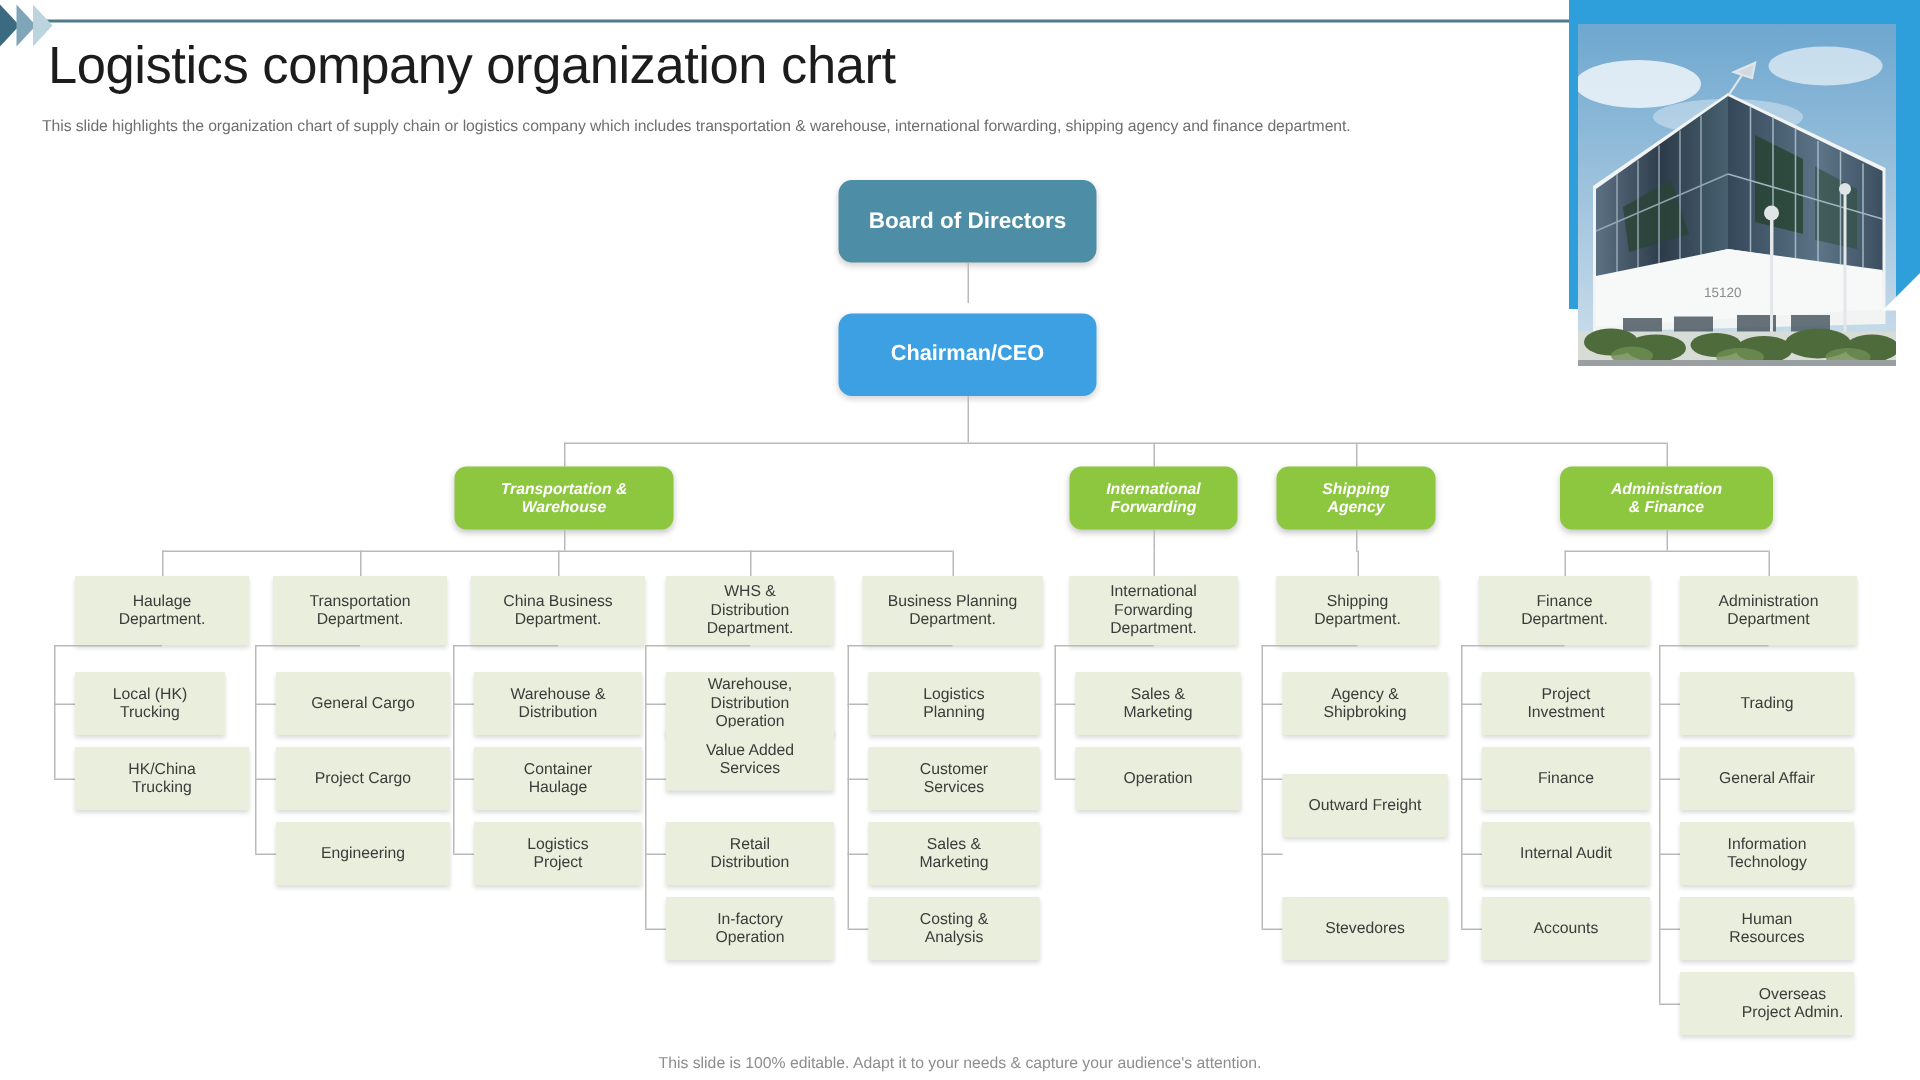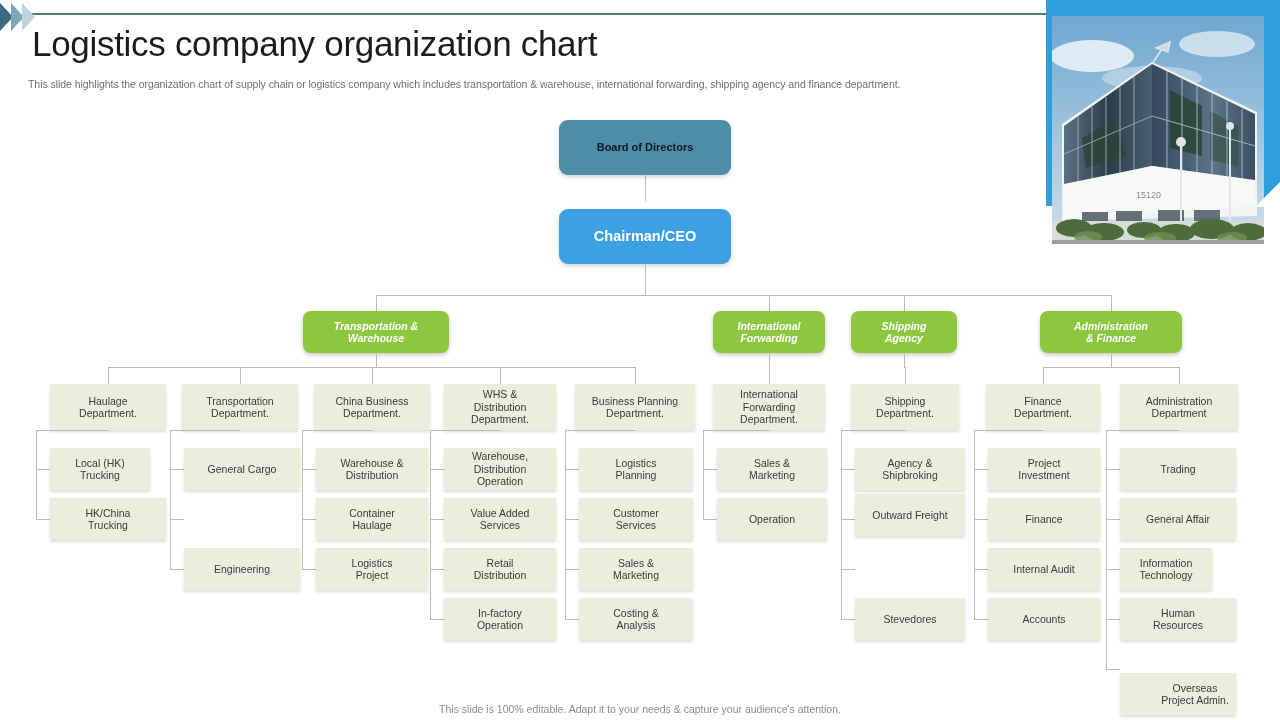--- a/index.html
+++ b/index.html
@@ -83,22 +83,22 @@
   .node {
     position: absolute;
     display: flex; align-items: center; justify-content: center;
     text-align: center;
     line-height: 1.18;
   }
 
   .n-root {
     background: #4d8ea6;
     border-radius: 9px;
-    color: #0f172a;
-    font-size: 11px;
+    color: #ffffff;
+    font-size: 15px;
     font-weight: bold;
     box-shadow: 0 2px 4px rgba(0,0,0,.18);
   }
   .n-ceo {
     background: #3da0e3;
     border-radius: 9px;
     color: #ffffff;
     font-size: 14.5px;
     font-weight: bold;
     box-shadow: 0 2px 4px rgba(0,0,0,.18);
@@ -284,20 +284,23 @@
       <div class="node n-dept" style="left: 182px; top: 384px; width: 116px; height: 46px;">
         <span>Transportation<br>Department.</span>
       </div>
       <div class="conn v" style="left: 170px; top: 430px; height: 139px; background: rgb(185, 185, 185);"></div>
       <div class="conn h" style="left: 170px; top: 430px; width: 70px; background: rgb(185, 185, 185);"></div>
       <div class="conn h" style="left: 170px; top: 469px; width: 14px; background: rgb(185, 185, 185);"></div>
       <div class="node n-leaf" style="left: 184px; top: 448px; width: 116px; height: 42px;">
         <span>General Cargo</span>
       </div>
       <div class="conn h" style="left: 170px; top: 519px; width: 14px; background: rgb(185, 185, 185);"></div>
+      <div class="node n-leaf" style="left: 184px; top: 498px; width: 116px; height: 42px;">
+        <span>Project Cargo</span>
+      </div>
       <div class="conn h" style="left: 170px; top: 569px; width: 14px; background: rgb(185, 185, 185);"></div>
       <div class="node n-leaf" style="left: 184px; top: 548px; width: 116px; height: 42px;">
         <span>Engineering</span>
       </div>
       <div class="conn v" style="left: 372px; top: 367px; height: 17px; background: rgb(185, 185, 185);"></div>
       <div class="node n-dept" style="left: 314px; top: 384px; width: 116px; height: 46px;">
         <span>China Business<br>Department.</span>
       </div>
       <div class="conn v" style="left: 302px; top: 430px; height: 139px; background: rgb(185, 185, 185);"></div>
       <div class="conn h" style="left: 302px; top: 430px; width: 70px; background: rgb(185, 185, 185);"></div>
@@ -317,21 +320,21 @@
       <div class="node n-dept" style="left: 444px; top: 384px; width: 112px; height: 46px;">
         <span>WHS &amp;<br>Distribution<br>Department.</span>
       </div>
       <div class="conn v" style="left: 430px; top: 430px; height: 189px; background: rgb(185, 185, 185);"></div>
       <div class="conn h" style="left: 430px; top: 430px; width: 70px; background: rgb(185, 185, 185);"></div>
       <div class="conn h" style="left: 430px; top: 469px; width: 14px; background: rgb(185, 185, 185);"></div>
       <div class="node n-leaf" style="left: 444px; top: 448px; width: 112px; height: 42px;">
         <span>Warehouse,<br>Distribution<br>Operation</span>
       </div>
       <div class="conn h" style="left: 430px; top: 519px; width: 14px; background: rgb(185, 185, 185);"></div>
-      <div class="node n-leaf" style="left: 444px; top: 498px; width: 112px; height: 42px;">
+      <div class="node n-leaf" style="left: 444px; top: 485px; width: 112px; height: 42px;">
         <span>Value Added<br>Services</span>
       </div>
       <div class="conn h" style="left: 430px; top: 569px; width: 14px; background: rgb(185, 185, 185);"></div>
       <div class="node n-leaf" style="left: 444px; top: 548px; width: 112px; height: 42px;">
         <span>Retail<br>Distribution</span>
       </div>
       <div class="conn h" style="left: 430px; top: 619px; width: 14px; background: rgb(185, 185, 185);"></div>
       <div class="node n-leaf" style="left: 444px; top: 598px; width: 112px; height: 42px;">
         <span>In-factory<br>Operation</span>
       </div>
@@ -378,21 +381,21 @@
       <div class="node n-dept" style="left: 851px; top: 384px; width: 108px; height: 46px;">
         <span>Shipping<br>Department.</span>
       </div>
       <div class="conn v" style="left: 841px; top: 430px; height: 189px; background: rgb(185, 185, 185);"></div>
       <div class="conn h" style="left: 841px; top: 430px; width: 64px; background: rgb(185, 185, 185);"></div>
       <div class="conn h" style="left: 841px; top: 469px; width: 14px; background: rgb(185, 185, 185);"></div>
       <div class="node n-leaf" style="left: 855px; top: 448px; width: 110px; height: 42px;">
         <span>Agency &amp;<br>Shipbroking</span>
       </div>
       <div class="conn h" style="left: 841px; top: 519px; width: 14px; background: rgb(185, 185, 185);"></div>
-      <div class="node n-leaf" style="left: 855px; top: 494px; width: 110px; height: 42px;">
+      <div class="node n-leaf" style="left: 855px; top: 516px; width: 110px; height: 42px;">
         <span>Outward Freight</span>
       </div>
       <div class="conn h" style="left: 841px; top: 569px; width: 14px; background: rgb(185, 185, 185);"></div>
       <div class="conn h" style="left: 841px; top: 619px; width: 14px; background: rgb(185, 185, 185);"></div>
       <div class="node n-leaf" style="left: 855px; top: 598px; width: 110px; height: 42px;">
         <span>Stevedores</span>
       </div>
       <div class="conn v" style="left: 1111px; top: 353px; height: 14px; background: rgb(185, 185, 185);"></div>
       <div class="conn h" style="left: 1043px; top: 367px; width: 136px; background: rgb(185, 185, 185);"></div>
       <div class="conn v" style="left: 1043px; top: 367px; height: 17px; background: rgb(185, 185, 185);"></div>
@@ -425,26 +428,26 @@
       <div class="conn h" style="left: 1106px; top: 430px; width: 73px; background: rgb(185, 185, 185);"></div>
       <div class="conn h" style="left: 1106px; top: 469px; width: 14px; background: rgb(185, 185, 185);"></div>
       <div class="node n-leaf" style="left: 1120px; top: 448px; width: 116px; height: 42px;">
         <span>Trading</span>
       </div>
       <div class="conn h" style="left: 1106px; top: 519px; width: 14px; background: rgb(185, 185, 185);"></div>
       <div class="node n-leaf" style="left: 1120px; top: 498px; width: 116px; height: 42px;">
         <span>General Affair</span>
       </div>
       <div class="conn h" style="left: 1106px; top: 569px; width: 14px; background: rgb(185, 185, 185);"></div>
-      <div class="node n-leaf" style="left: 1120px; top: 548px; width: 92px; height: 42px;">
+      <div class="node n-leaf" style="left: 1120px; top: 548px; width: 116px; height: 42px;">
         <span>Information<br>Technology</span>
       </div>
       <div class="conn h" style="left: 1106px; top: 619px; width: 14px; background: rgb(185, 185, 185);"></div>
       <div class="node n-leaf" style="left: 1120px; top: 598px; width: 116px; height: 42px;">
         <span>Human<br>Resources</span>
       </div>
       <div class="conn h" style="left: 1106px; top: 669px; width: 14px; background: rgb(185, 185, 185);"></div>
-      <div class="node n-leaf" style="left: 1120px; top: 673px; width: 116px; height: 42px; padding-left: 34px;">
+      <div class="node n-leaf" style="left: 1120px; top: 648px; width: 116px; height: 42px; padding-left: 34px;">
         <span>Overseas<br>Project Admin.</span>
       </div>
     </div>
 
 </div>
 
 </body></html>

